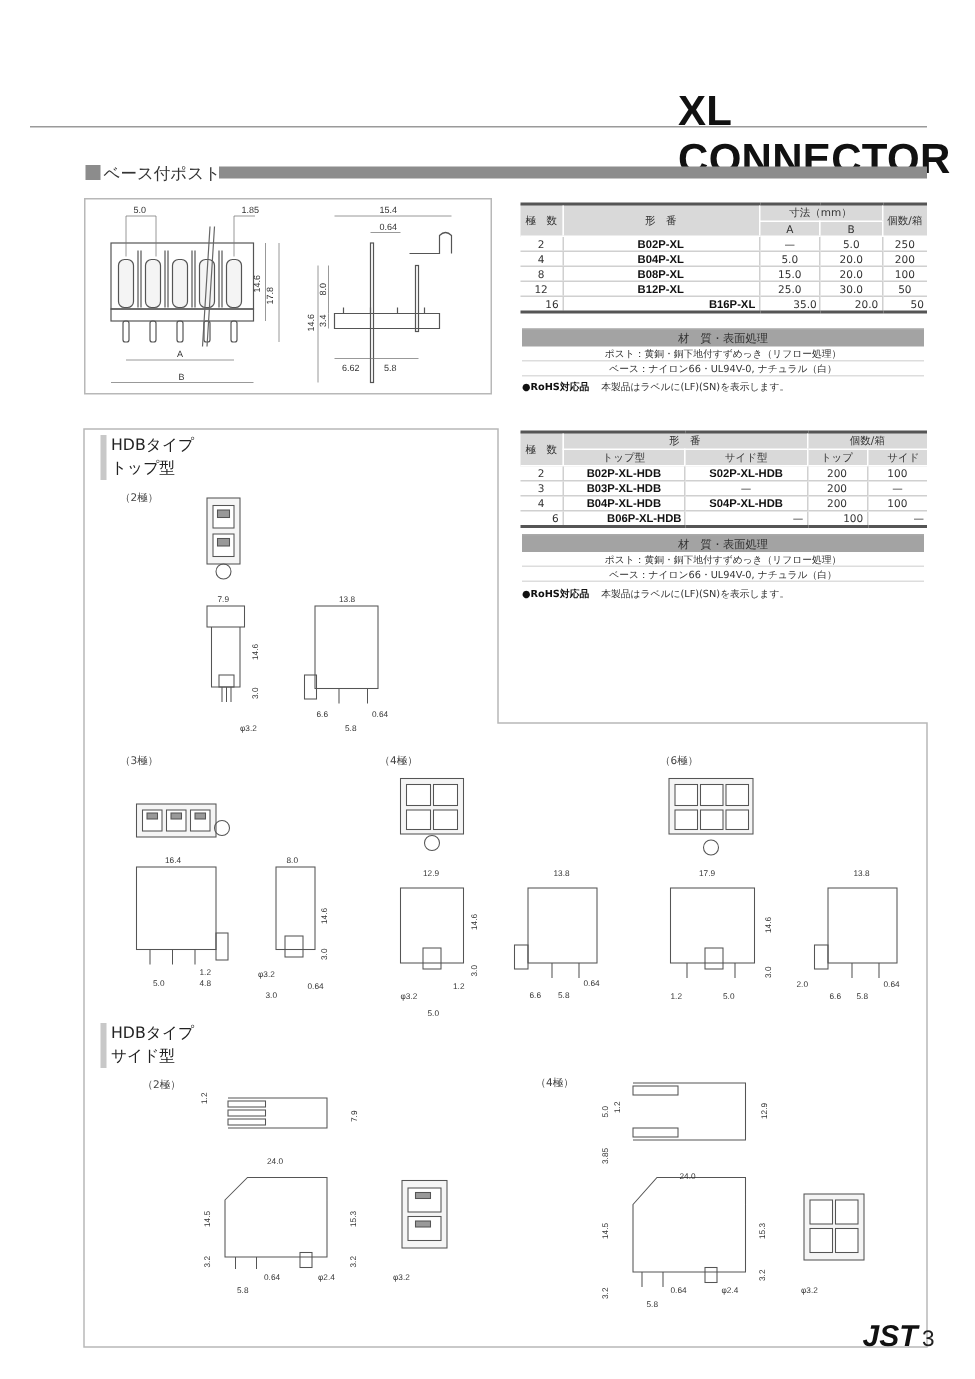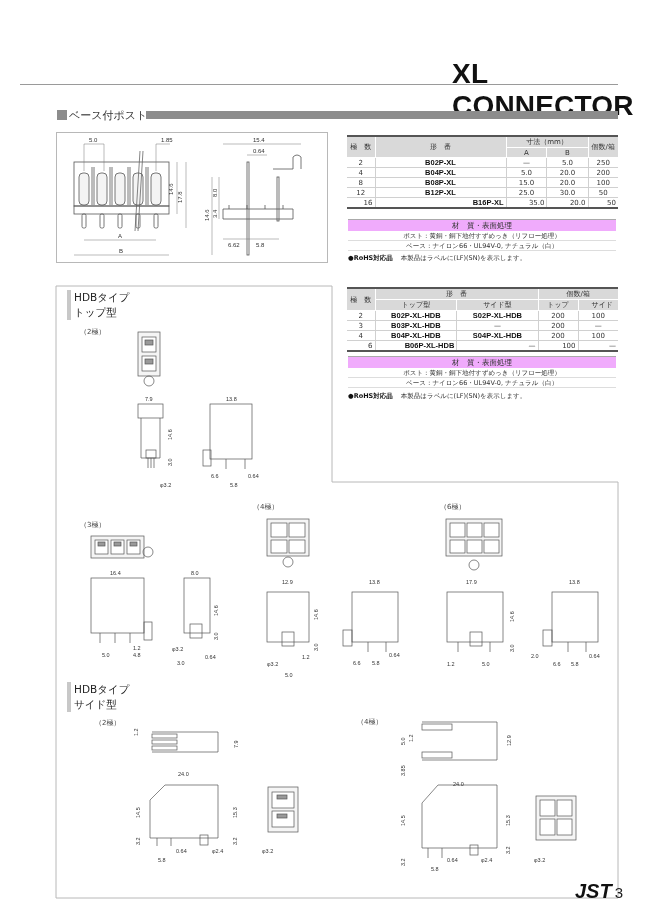--- a/index.html
+++ b/index.html
@@ -19,21 +19,21 @@
 
   table.spec { position: absolute; border-collapse: collapse; font-size: 7px; color: #333; }
   table.spec td, table.spec th { height: 10px; text-align: center; font-weight: normal; padding: 0 2px; border-bottom: 1px solid #d0d0d0; }
   table.spec thead th { background: #d9d9d9; border-bottom: 1px solid #fff; }
   table.spec thead tr:first-child th { border-top: 2px solid #555; }
   table.spec td.pn { font-weight: bold; color: #111; font-family: "Liberation Sans", sans-serif; font-size: 7.5px; }
   table.spec td.vl { border-left: 1px solid #d0d0d0; }
   table.spec tbody tr:last-child td { border-bottom: 2px solid #555; text-align: right; }
 
   .mat { position: absolute; width: 268px; font-size: 6.5px; color: #333; }
-  .mat .mh { background: #f0abfc; height: 12px; line-height: 12px; text-align: center; font-size: 7.5px; border-top: 1px solid #aaa; }
+  .mat .mh { background: #a3a3a3; height: 12px; line-height: 12px; text-align: center; font-size: 7.5px; border-top: 1px solid #aaa; }
   .mat .ml { text-align: center; height: 10px; line-height: 10px; border-bottom: 1px solid #ddd; }
   .rohs { position: absolute; font-size: 6.5px; color: #333; white-space: nowrap; }
   .rohs b { font-weight: bold; color: #111; }
 
   .frame { position: absolute; }
   .sub-head { position: absolute; display: flex; }
   .sub-head .bar { width: 4px; background: #c8c8c8; margin-right: 3px; }
   .sub-head .txt { font-size: 10.5px; line-height: 15px; color: #222; }
   .pole { position: absolute; font-size: 7px; color: #444; }
 
@@ -255,21 +255,21 @@
 
 <div class="sub-head" style="left:67px;top:290px;">
   <div class="bar"></div>
   <div>
     <div class="txt">HDBタイプ</div>
     <div class="txt">トップ型</div>
   </div>
 </div>
 
 <div class="pole" style="left:80px;top:327px;">（2極）</div>
-<div class="pole" style="left:80px;top:502px;margin-top:18px;">（3極）</div>
+<div class="pole" style="left:80px;top:502px;">（3極）</div>
 <div class="pole" style="left:253px;top:502px;">（4極）</div>
 <div class="pole" style="left:440px;top:502px;">（6極）</div>
 
 <svg style="position:absolute;left:0;top:0;" width="650" height="919">
   <g stroke="#555" fill="none" stroke-width="0.7">
 
     <rect x="138" y="332" width="22" height="44" fill="#f5f5f5"></rect>
     <rect x="142" y="337" width="14" height="15" fill="#fff"></rect>
       <rect x="145" y="340" width="8" height="5" fill="#999"></rect>
     <rect x="142" y="356" width="14" height="15" fill="#fff"></rect>

